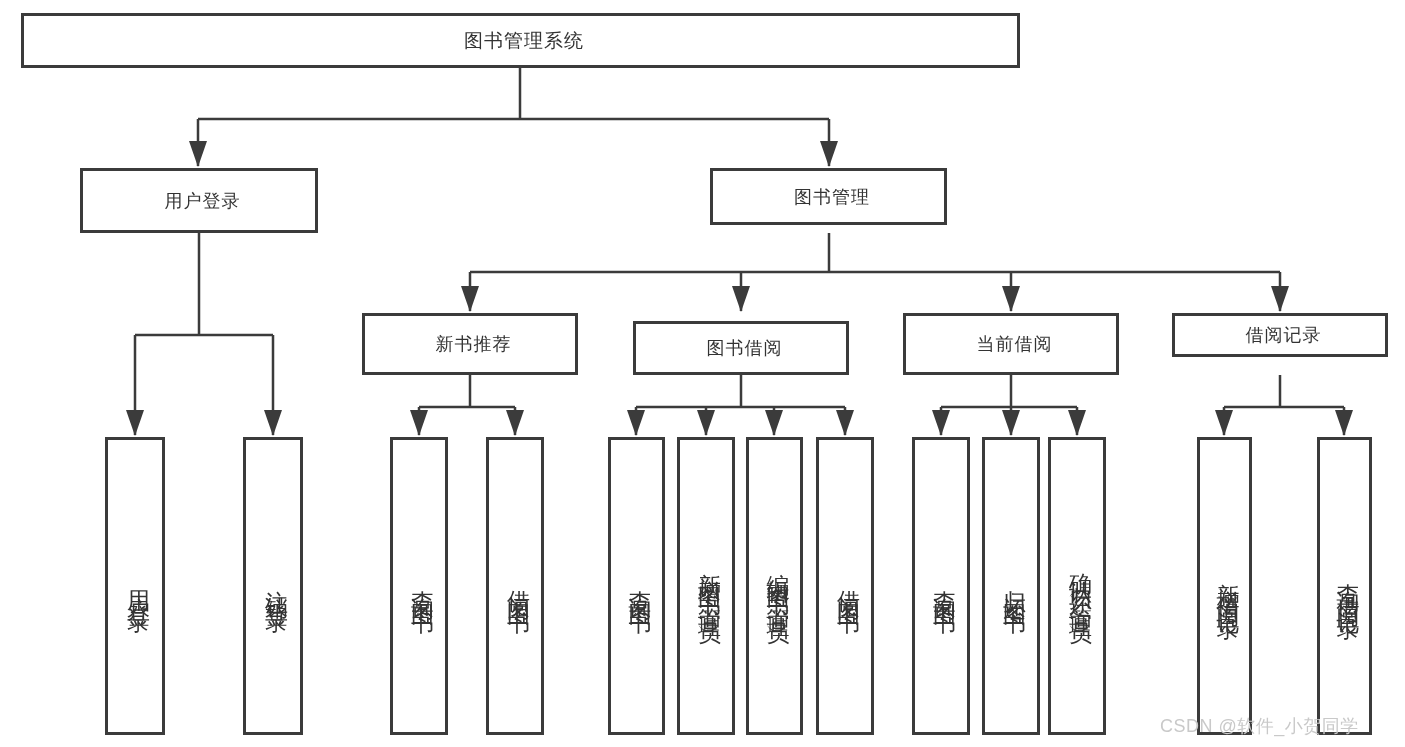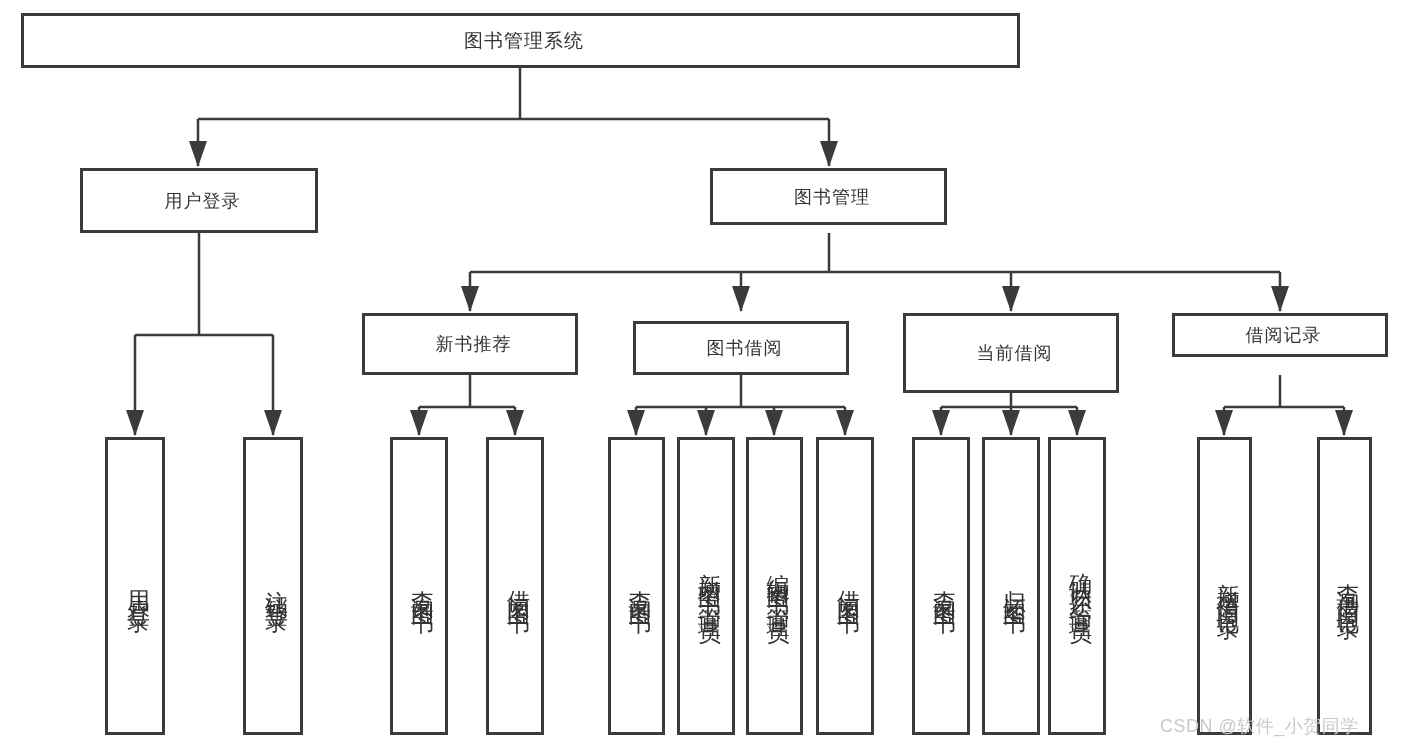--- a/index.html
+++ b/index.html
@@ -119,21 +119,21 @@
   <div class="node h" style="left:710px; top:168px; width:237px; height:57px;">
     <span>图书管理</span>
   </div>
 
   <div class="node h" style="left:362px; top:313px; width:216px; height:62px;">
     <span>新书推荐</span>
   </div>
   <div class="node h" style="left:633px; top:313px; width:216px; height:54px;margin-top:8px;">
     <span>图书借阅</span>
   </div>
-  <div class="node h" style="left:903px; top:313px; width:216px; height:80px;">
+  <div class="node h" style="left:903px; top:313px; width:216px; height:62px;">
     <span>当前借阅</span>
   </div>
   <div class="node h" style="left:1172px; top:313px; width:216px; height:44px;">
     <span>借阅记录</span>
   </div>
 
   <div class="node v" style="left:105px; top:437px; width:60px; height:298px;">
     <span>用户登录</span>
   </div>
   <div class="node v" style="left:243px; top:437px; width:60px; height:298px;">

